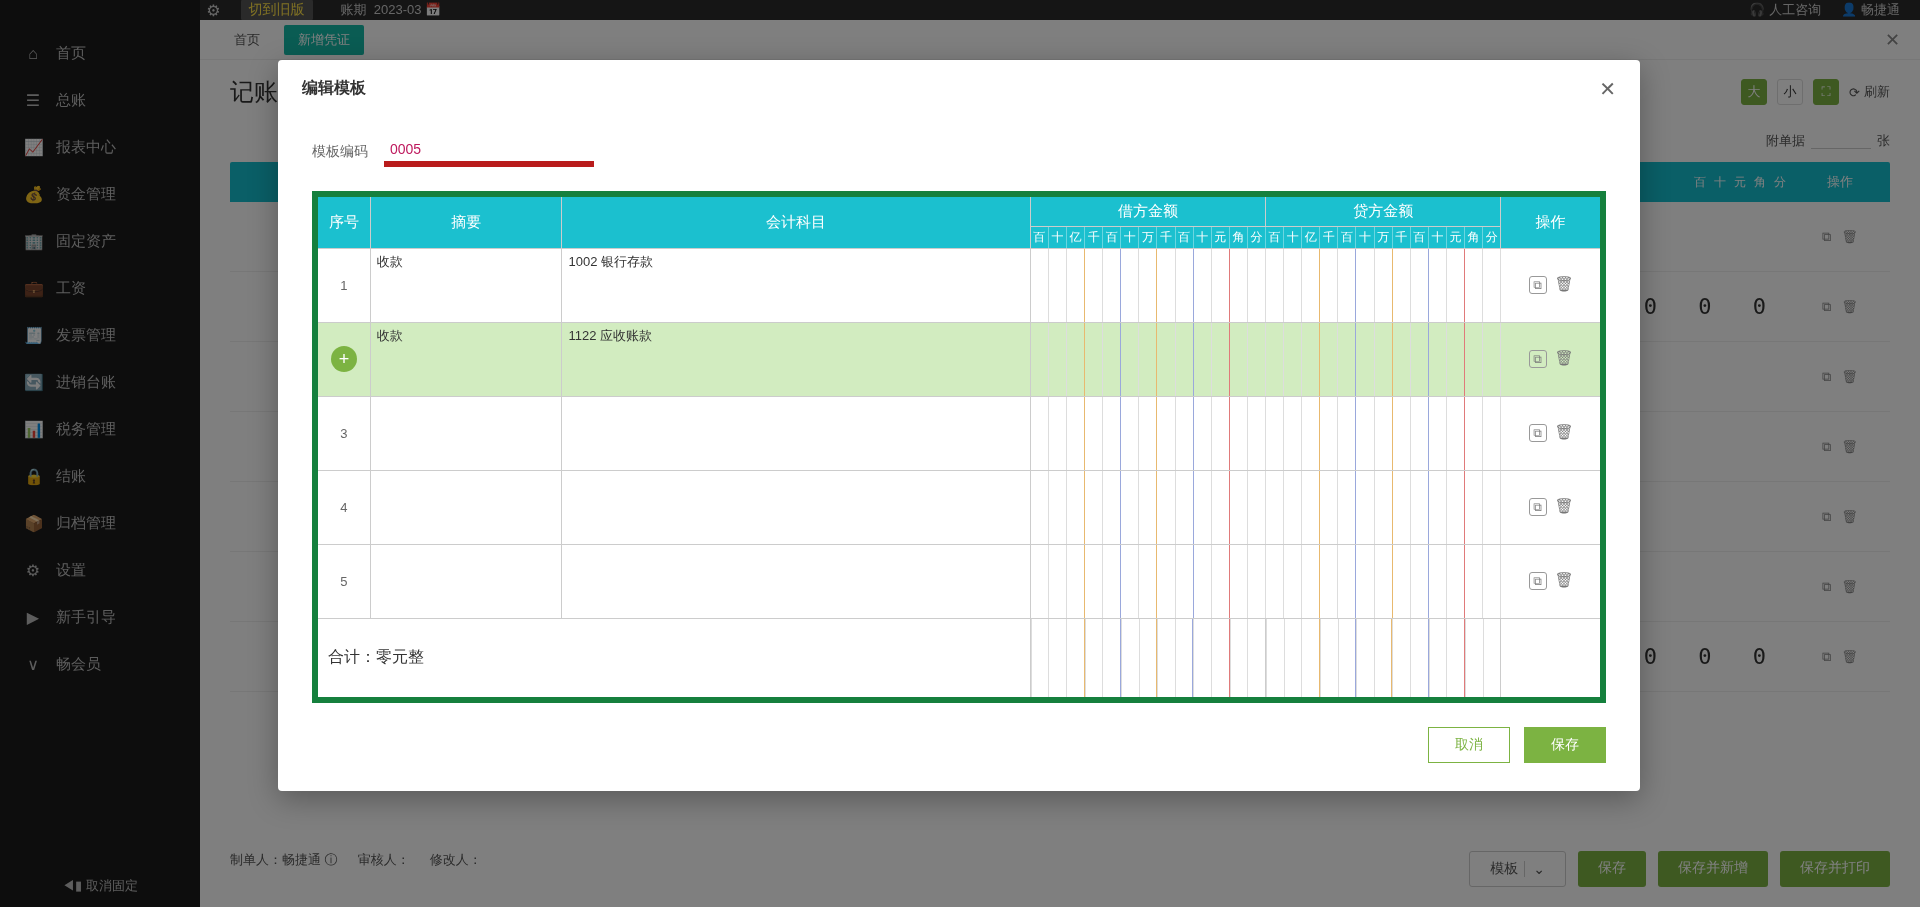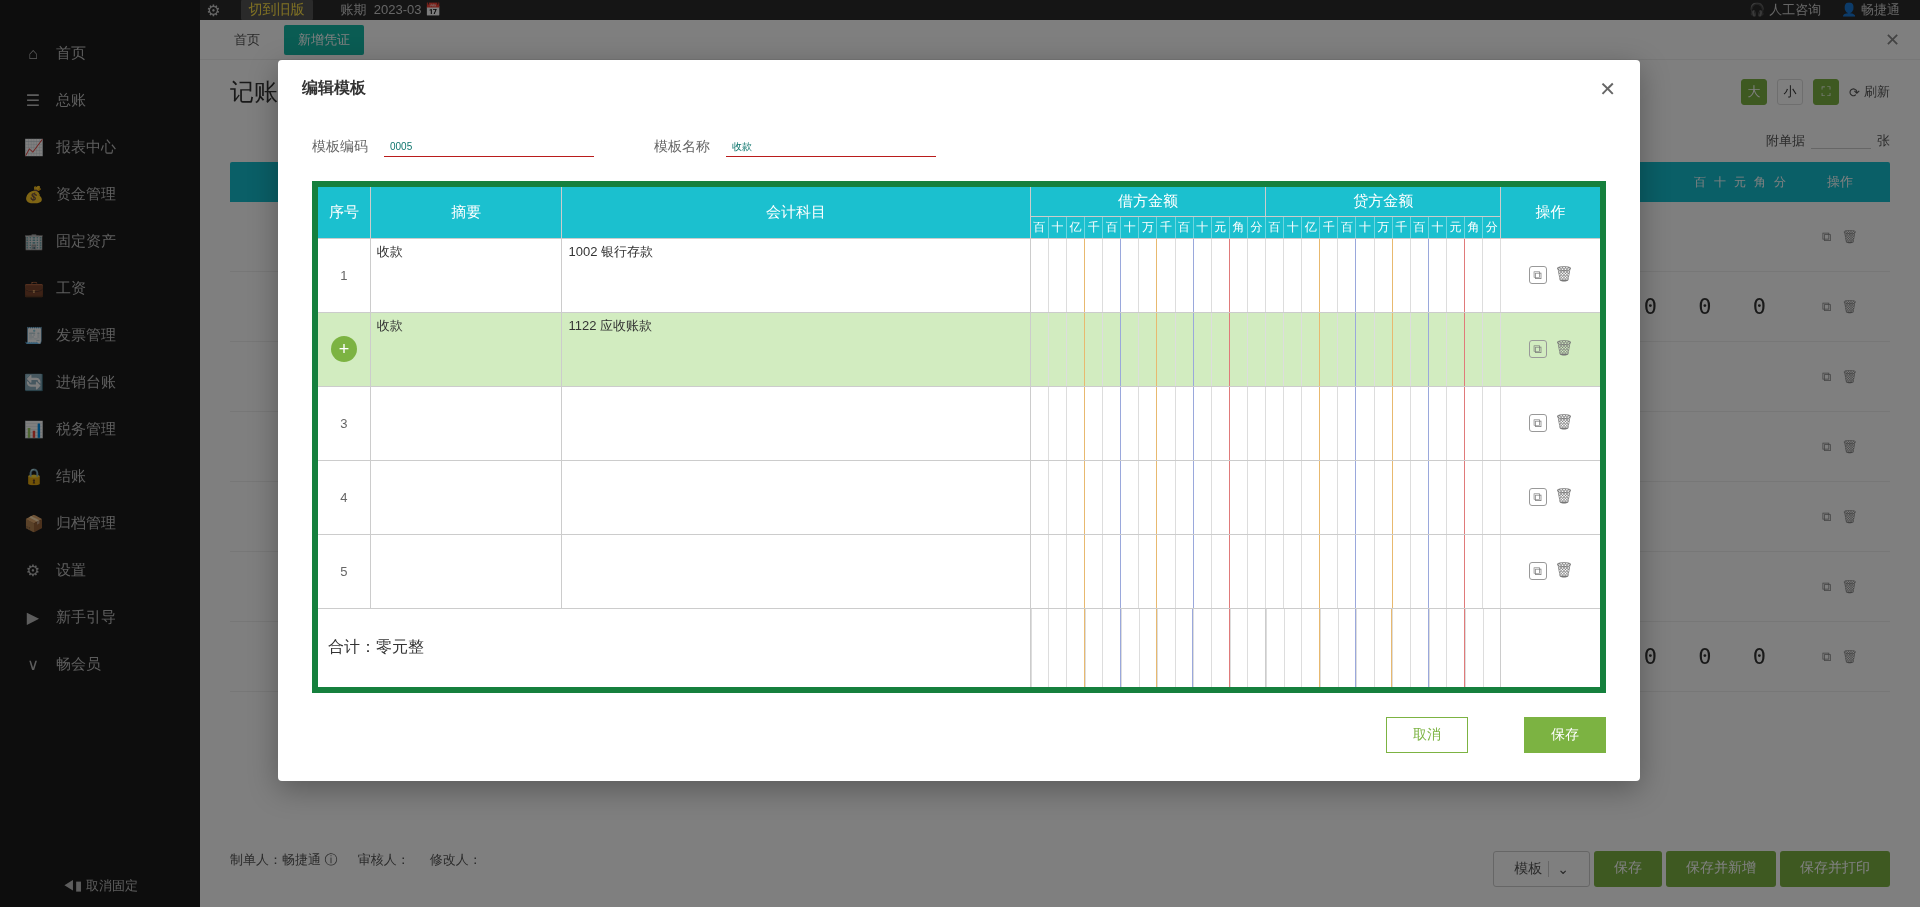--- a/index.html
+++ b/index.html
@@ -43,37 +43,37 @@
 .bg-vhead { background:#14bfcf; color:#fff; height:40px; display:flex; align-items:center; border-radius:2px 2px 0 0;}
 .bgv-op { width:100px; text-align:center;}
 .bgv-units { display:flex; height:24px; align-items:center;}
 .bgv-unit { width:20px; text-align:center; font-size:12px; color:#fff;}
 .bg-vrow { height:70px; border-bottom:1px solid #eee; display:flex; align-items:center;}
 .bg-vrow .amount-digits { margin-left:auto; font-family:monospace; letter-spacing:14px; font-size:22px; color:#333; padding-right:10px;}
 .bg-vrow .row-actions { width:100px; display:flex; gap:10px; justify-content:center; color:#888;}
 
 
 .bg-bottom { position:absolute; left:30px; right:30px; bottom:20px; display:flex; align-items:flex-start; gap:20px; color:#555;}
-.bg-bottom .btns { margin-left:auto; display:flex; gap:4px;padding-left:20px;}
+.bg-bottom .btns { margin-left:auto; display:flex; gap:12px;padding-left:20px;}
 .bg-btn { padding:8px 20px; border-radius:3px; font-size:14px;}
 .bg-btn.outline { border:1px solid #ccc; color:#555; background:#fff; display:flex; align-items:center; gap:6px;}
 .bg-btn.green { background:#7cb342; color:#fff;}
 
 
 .modal { position: absolute; z-index: 20; left: 278px; top: 60px; width: 1362px; background: #fff; border-radius: 4px; box-shadow: 0 8px 30px rgba(0,0,0,0.3); }
 .modal-header { display: flex; align-items: flex-end; padding: 18px 24px; }
 .modal-title { font-size: 16px; font-weight: bold; color: #333; }
 .modal-close { margin-left: auto; font-size: 20px; color: #666; cursor: pointer; line-height: 1; }
 
 .modal-body { padding: 4px 34px 0; }
 
 .form-row { display: flex; gap: 60px; padding: 16px 0 24px; }
 .form-field { display: flex; align-items: center; gap: 16px; }
 .form-label { color: #666; font-size: 14px; }
-.form-input { border: none; border-bottom: 1px solid #b91c1c; padding: 4px 6px; font-size: 10px; width: 210px; outline: none; color:#0f766e; }
+.form-input { border: none; border-bottom: 6px solid #b91c1c; padding: 4px 6px; font-size: 14px; width: 210px; outline: none; color:#be185d; }
 
 
 .ttable { width: 100%; border-collapse: collapse; border: 6px solid #15803d; }
 .ttable th, .ttable td { border: 1px solid #ccc; }
 .thead-row1 th { background: #1bc0cf; color: #fff; font-weight: normal; font-size: 15px; }
 .thead-row2 th { background: #1bc0cf; color: #fff; font-weight: normal; font-size: 12px; padding: 2px 0; width: 17px; border-left: 1px solid rgba(255,255,255,0.35); border-right: 1px solid rgba(255,255,255,0.35); }
 th.col-seq { width: 52px; }
 th.col-summary { width: 180px; }
 th.col-account { width: 440px; }
 th.col-op { width: 96px; }
@@ -89,21 +89,21 @@
 .op-icon { display: inline-block; width: 18px; height: 18px; border: 1px solid #999; border-radius: 3px; margin: 0 4px; color: #777; font-size: 12px; line-height: 16px; text-align: center; position:relative; }
 .op-icon.trash { border: none; font-size: 15px; }
 
 tr.hl { background: #d2ecc0; }
 .add-btn { position:absolute; left:50%; top:50%; transform:translate(-50%,-50%); width:26px; height:26px; border-radius:50%; background:#7cb342; color:#fff; font-size:18px; line-height:26px; text-align:center; }
 
 .total-row td { height: 78px; background: #fff; }
 .total-label { padding: 0 10px; font-size: 16px; color:#333; vertical-align:middle; }
 
 .modal-footer { display: flex; justify-content: flex-end; gap: 14px; padding: 24px 34px 28px; }
-.mbtn { padding: 8px 26px; border-radius: 0; font-size: 14px; cursor: pointer; margin-left: 42px; }
+.mbtn { padding: 8px 26px; border-radius: 0; font-size: 14px; cursor: pointer; }
 .mbtn.cancel { border: 1px solid #7cb342; color: #7cb342; background: #fff; }
 .mbtn.primary { background: #7cb342; color: #fff; border: 1px solid #7cb342; }
 </style>
 </head>
 <body>
 
 <div class="topbar">
   <div class="topbar-left">
     <span class="topbar-selector">3263</span>
     <span class="topbar-iconbtn">+</span>
@@ -300,24 +300,20 @@
   <div class="modal-header">
     <span class="modal-title">编辑模板</span>
     <span class="modal-close">✕</span>
   </div>
 
   <div class="modal-body">
     <div class="form-row">
       <div class="form-field">
         <span class="form-label">模板编码</span>
         <input class="form-input" value="0005" style="">
-      </div>
-      <div class="form-field">
-        <span class="form-label">模板名称</span>
-        <input class="form-input" value="收款" style="">
       </div>
     </div>
 
     <table class="ttable">
       <thead>
         <tr class="thead-row1">
           <th class="col-seq" rowspan="2">序号</th>
           <th class="col-summary" rowspan="2">摘要</th>
           <th class="col-account" rowspan="2">会计科目</th>
           <th colspan="13" style="height:32px;">借方金额</th>

